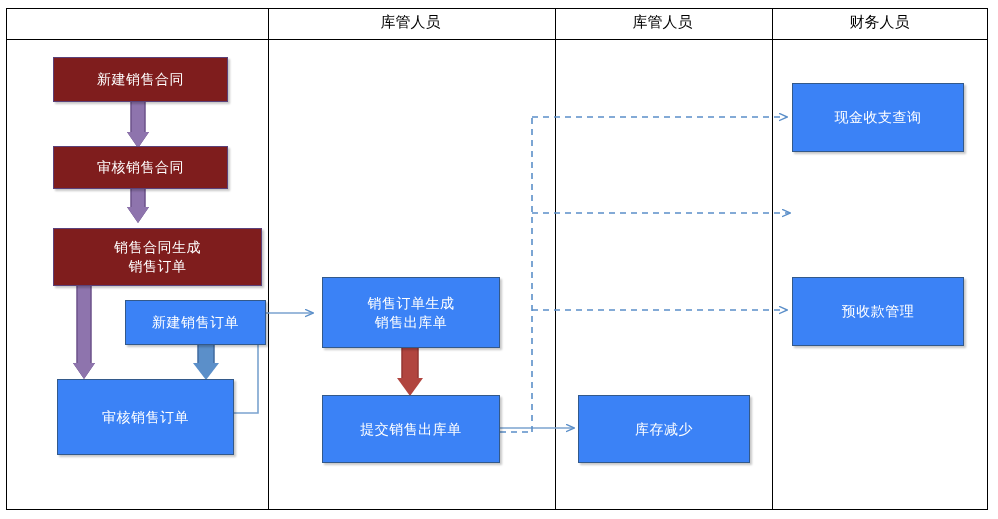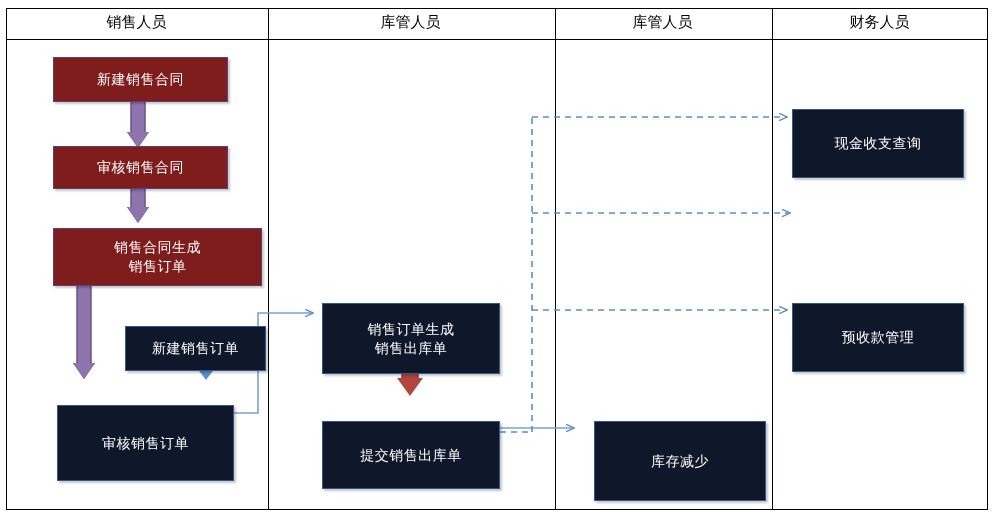--- a/index.html
+++ b/index.html
@@ -64,23 +64,22 @@
     font-size: 14px;
     line-height: 19px;
     letter-spacing: .5px;
     box-shadow: 2px 2px 2px rgba(0,0,0,0.22);
   }
   .node.purple {
     background: #7f1d1d;
     border: 1.5px solid #5b4179;
   }
   .node.blue {
-    background: #0f172a;
+    background: #3b82f6;
     border: 1.5px solid #33598a;
-    margin-top: 26px;
   }
   .node span { display: block; }
 
   
   .blockarrow {
     position: absolute;
   }
   .blockarrow .shaft {
     position: absolute;
     left: 50%;
@@ -145,21 +144,20 @@
 
 <div id="canvas">
 
   <div class="lane-table">
     <div class="lane-header-rule" style="top:30px"></div>
     <div class="lane-divider" style="left:261px"></div>
     <div class="lane-divider" style="left:548px"></div>
     <div class="lane-divider" style="left:765px"></div>
   </div>
 
-  <div class="lane-header" style="left:6px;   width:261px">销售人员</div>
   <div class="lane-header" style="left:267px; width:287px">库管人员</div>
   <div class="lane-header" style="left:554px; width:217px">库管人员</div>
   <div class="lane-header" style="left:771px; width:217px">财务人员</div>
 
   <svg id="connectors">
     <defs>
       <marker id="arrowOpen" markerWidth="9" markerHeight="9" refX="8" refY="4.5" orient="auto" markerUnits="userSpaceOnUse">
         <path d="M0,0.8 L8.4,4.5 L0,8.2" fill="none" stroke="#5b8fc9" stroke-width="1.4"></path>
       </marker>
     </defs>
@@ -238,21 +236,21 @@
 
   <div class="node blue" style="left:322px; top:395px; width:178px; height:68px;">
     <span>提交销售出库单</span>
   </div>
 
   <div class="node blue" style="left:322px; top:277px; width:178px; height:71px; flex-direction:column;">
     <span>销售订单生成</span>
     <span>销售出库单</span>
   </div>
 
-  <div class="node blue" style="left:594px; top:395px; width:172px; height:80px;">
+  <div class="node blue" style="left:578px; top:395px; width:172px; height:68px;">
     <span>库存减少</span>
   </div>
 
   <div class="node blue" style="left:792px; top:83px; width:172px; height:69px;">
     <span>现金收支查询</span>
   </div>
 
 
   <div class="node blue" style="left:792px; top:277px; width:172px; height:69px;">
     <span>预收款管理</span>

